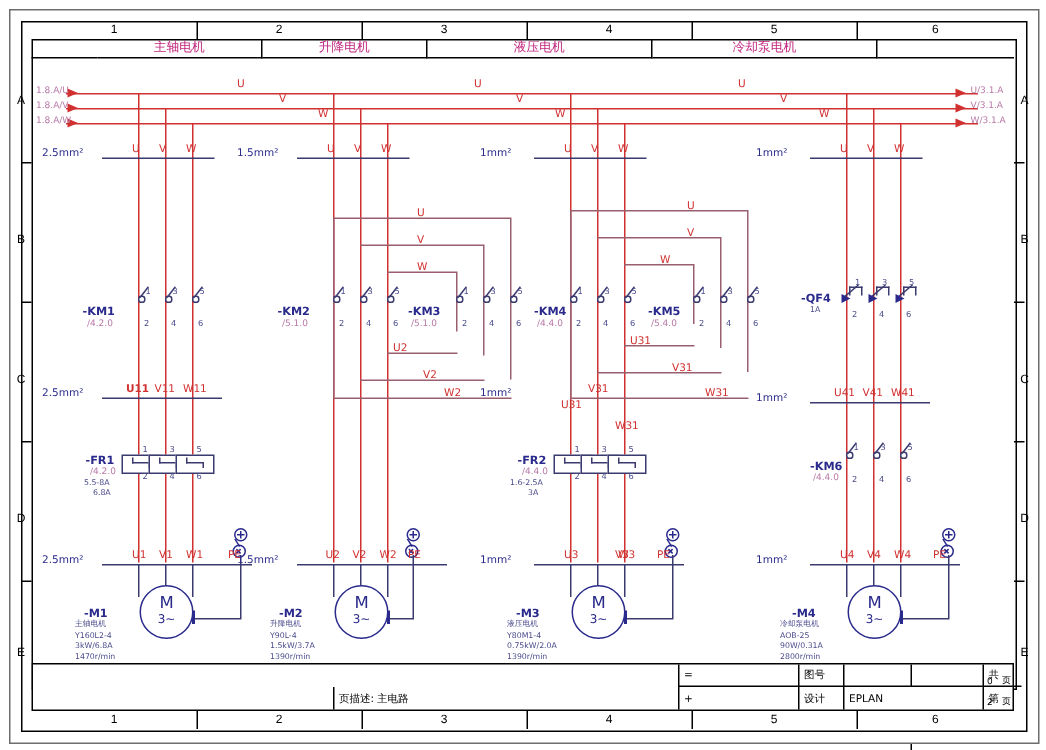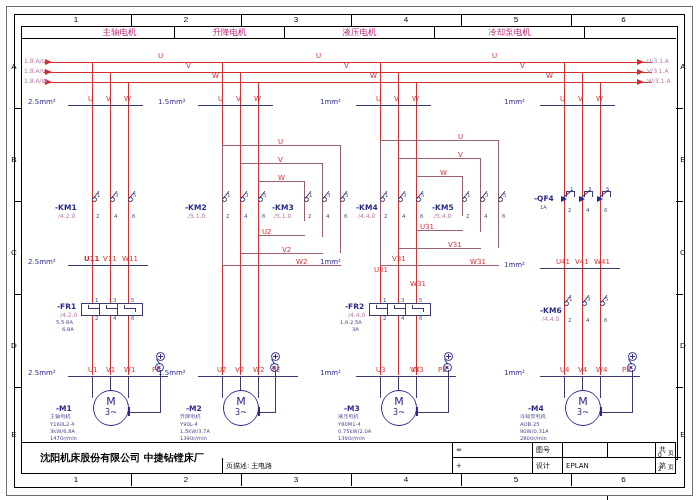--- a/index.html
+++ b/index.html
@@ -600,21 +600,20 @@
     <div class="m2">3~</div>
   </div>
   <div class="mot-pe" style="left:600px;top:407px;"></div>
   <div class="lbl-k" style="left:528px;top:404px;">-M4</div>
   <div class="lbl-tiny" style="left:520px;top:413px;">冷却泵电机</div>
   <div class="lbl-tiny" style="left:520px;top:421px;">AOB-25</div>
   <div class="lbl-tiny" style="left:520px;top:428px;">90W/0.31A</div>
   <div class="lbl-tiny" style="left:520px;top:435px;">2800r/min</div>
 
   <div class="tb">
-    <div class="cell company" style="left:0;top:0;width:200px;height:30px;">沈阳机床股份有限公司  中捷钻镗床厂</div>
 
     <div class="cell bL" style="left:200px;top:15px;width:230px;height:15px;">
       <span>页描述:</span>
       <span style="margin-left:2px;">主电路</span>
     </div>
 
     <div class="cell bL bB" style="left:430px;top:0;width:80px;height:15px;">=</div>
     <div class="cell bL" style="left:430px;top:15px;width:80px;height:15px;">+</div>
 
     <div class="cell bL bB" style="left:510px;top:0;width:30px;height:15px;">图号</div>

